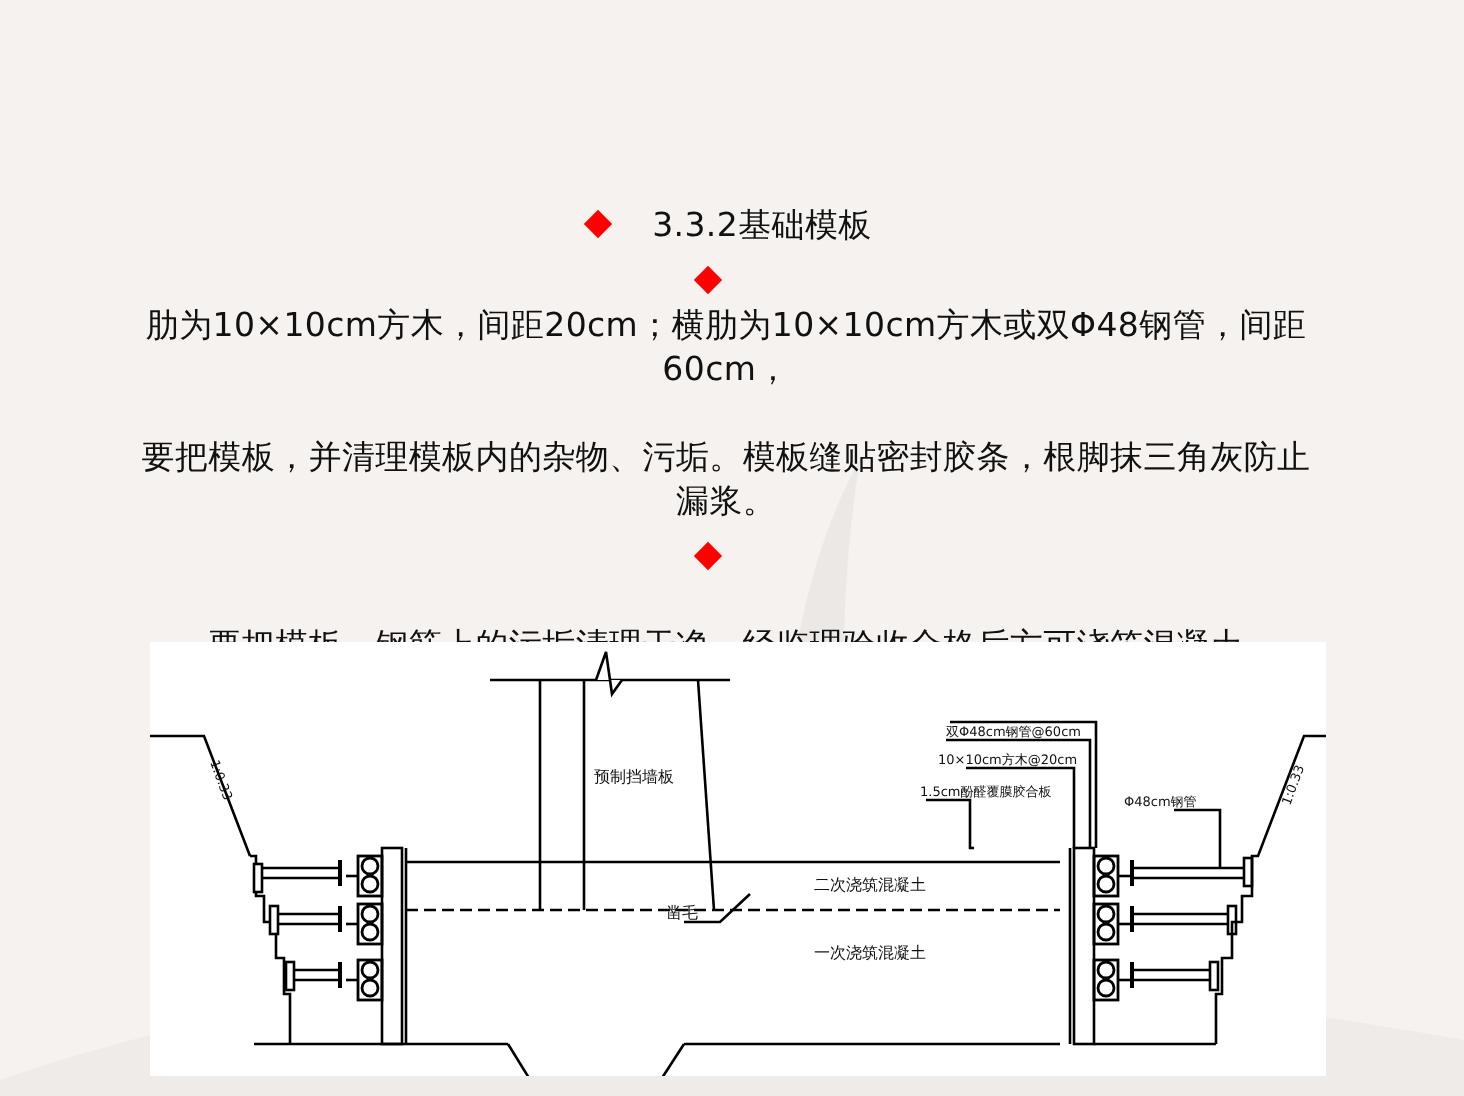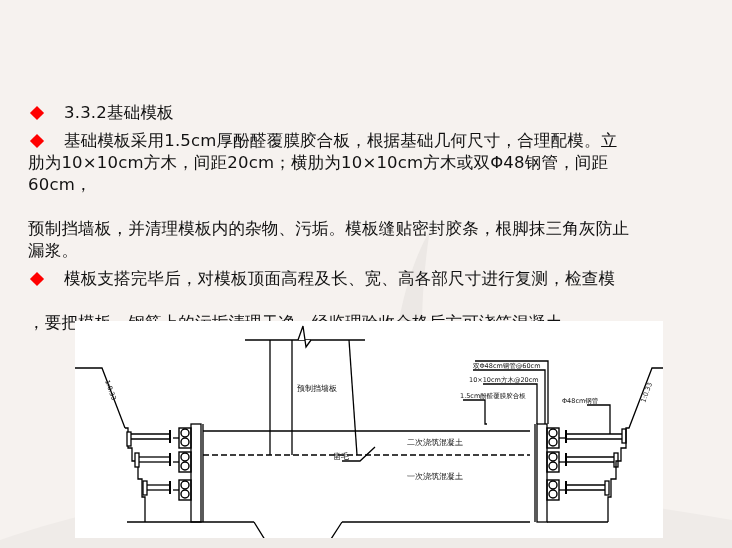--- a/index.html
+++ b/index.html
@@ -4,21 +4,21 @@
 <style>
   html, body { margin: 0; padding: 0; }
   body {
     width: 732px; height: 548px; overflow: hidden;
     background: #f6f2ef;
     position: relative;
     font-family: "DejaVu Sans", "Liberation Sans", sans-serif;
     color: #111;
   }
   .swoosh { position: absolute; left: 0; top: 0; width: 732px; height: 548px; pointer-events: none; }
-  .content { position: absolute; left: 28px; top: 102px; width: 640px; }
+  .content { position: absolute; left: 43px; top: 102px; width: 640px; text-align: center; }
   .para { font-size: 16.5px; line-height: 22px; letter-spacing: 0.2px; margin: 0; }
   .para + .para { margin-top: 6px; }
   .para.heading { margin-bottom: 0px; }
   .bullet {
     display: inline-block; width: 10px; height: 10px; background: #ff0000;
     transform: rotate(45deg); margin: 0 22px 2px 4px; vertical-align: middle;
   }
   .diagram {
     position: absolute; left: 75px; top: 321px; width: 588px; height: 217px;
     background: #ffffff;
@@ -32,28 +32,28 @@
 <svg class="swoosh" viewBox="0 0 732 548">
   <path d="M 400 548 C 380 420, 390 300, 430 230 C 415 320, 420 440, 450 548 Z" fill="#ece8e5"></path>
   <path d="M 0 540 C 200 470, 450 470, 732 520 L 732 548 L 0 548 Z" fill="#efebe8"></path>
 </svg>
 
 <div class="content">
   <p class="para heading">
     <span class="bullet"></span><span>3.3.2基础模板</span>
   </p>
   <p class="para">
-    <span class="bullet"></span><span>基础模板采用1.5cm厚酚醛覆膜胶合板，根据基础几何尺寸，合理配模。立</span><br>
+    <span class="bullet"></span><br>
     <span>肋为10×10cm方木，间距20cm；横肋为10×10cm方木或双Φ48钢管，间距60cm，</span><br>
     <br>
-    <span>预制挡墙板，并清理模板内的杂物、污垢。模板缝贴密封胶条，根脚抹三角灰防止</span><br>
+    <span>要把模板，并清理模板内的杂物、污垢。模板缝贴密封胶条，根脚抹三角灰防止</span><br>
     <span>漏浆。</span>
   </p>
   <p class="para">
-    <span class="bullet"></span><span>模板支搭完毕后，对模板顶面高程及长、宽、高各部尺寸进行复测，检查模</span><br>
+    <span class="bullet"></span><br>
     <br>
     <span>，要把模板、钢筋上的污垢清理干净。经监理验收合格后方可浇筑混凝土。</span>
   </p>
 </div>
 
 <div class="diagram">
   <svg width="588" height="217" viewBox="0 0 588 217">
     <g stroke="#000" stroke-width="1.3" fill="none">
 
       <polyline points="0,47 27,47 50,107"></polyline>

